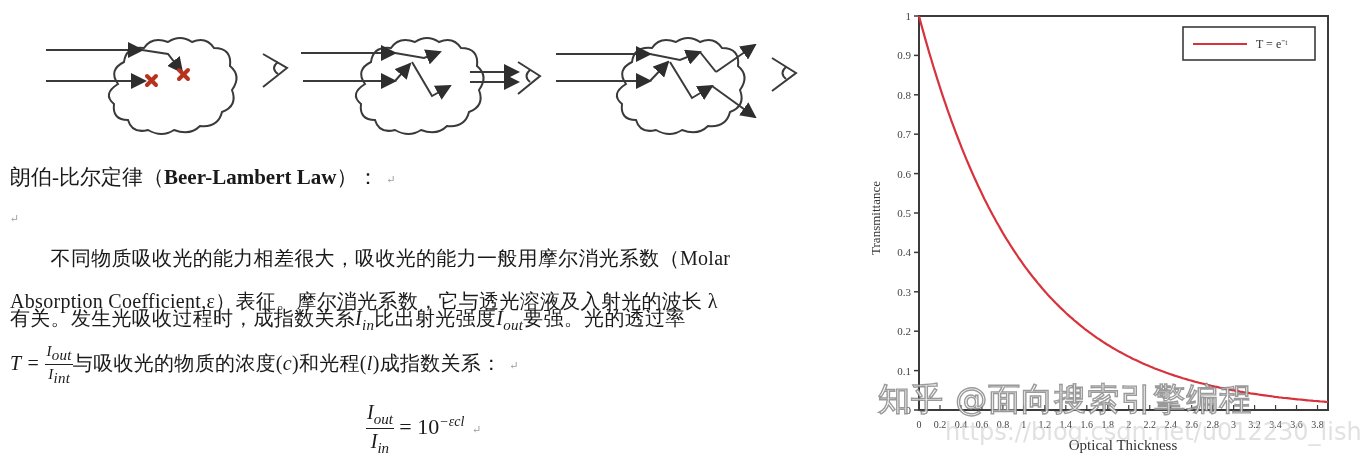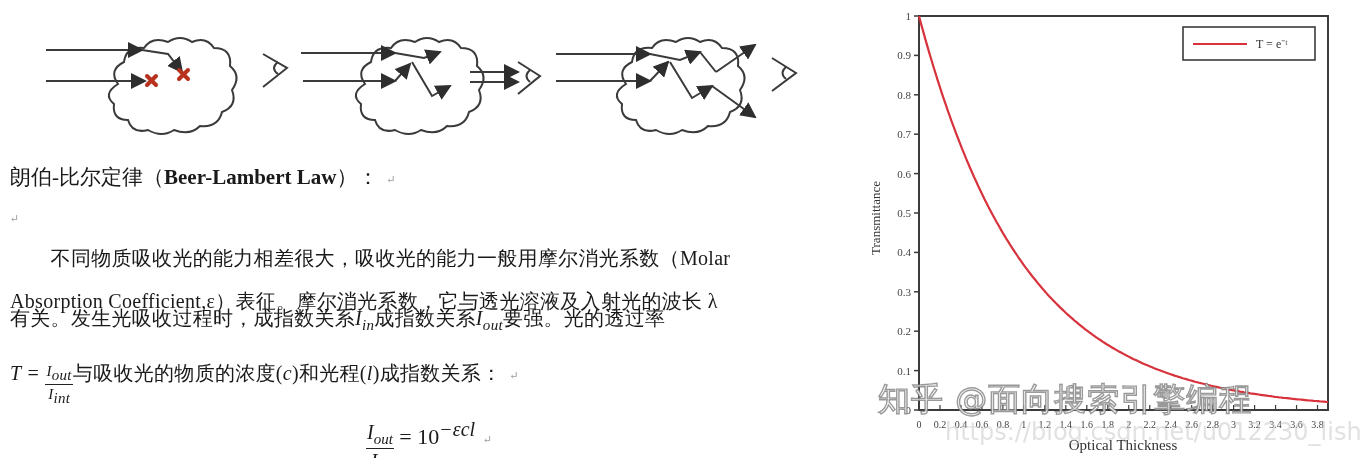--- a/index.html
+++ b/index.html
@@ -6,21 +6,21 @@
   body{width:1361px;height:458px;position:relative;overflow:hidden;font-family:"Liberation Serif","DejaVu Serif",serif;color:#1a1a1a;}
   .abs{position:absolute;}
   #diagram{left:0;top:0;width:860px;height:140px;}
   .heading{left:10px;top:163px;font-size:21px;white-space:nowrap;}
   .heading b{font-weight:bold;text-align:right;}
   .pilcrow{color:#999;font-size:11px;margin-left:8px;vertical-align:middle;}
   .line{left:10px;font-size:20px;white-space:nowrap;letter-spacing:0.3px;}
   .it{font-style:italic;}
   sub{font-size:15px;font-style:italic;}
   .frac{display:inline-block;vertical-align:middle;text-align:center;font-style:italic;line-height:1;}
-  .frac .num{display:block;font-size:15px;border-bottom:1px solid #222;padding:0 1px 1px;margin-top:20px;}
+  .frac .num{display:block;font-size:15px;border-bottom:1px solid #222;padding:0 1px 1px;}
   .frac .den{display:block;font-size:15px;padding-top:2px;}
   .bigfrac .num,.bigfrac .den{font-size:20px;}
   #chart{left:862px;top:0;width:499px;height:458px;}
   .watermark{font-family:"DejaVu Sans","Liberation Sans",sans-serif;white-space:nowrap;pointer-events:none;}
   .wm1{left:878px;top:378px;font-size:32px;color:rgba(255,255,255,0.85);-webkit-text-stroke:1.4px rgba(120,120,120,0.75);letter-spacing:1px;}
   .wm2{left:945px;top:418px;font-size:24px;color:rgba(200,200,200,0.55);}
 </style>
 </head>
 <body>
 
@@ -85,29 +85,29 @@
 
 <div class="abs heading">
   <span>朗伯-比尔定律（</span><b>Beer-Lambert Law</b><span>）：</span><span class="pilcrow">↵</span>
 </div>
 
 <div class="abs" style="left:10px;top:212px;font-size:11px;color:#999;">↵</div>
 
 <div class="abs line" style="top:245px;text-align:center;">　　不同物质吸收光的能力相差很大，吸收光的能力一般用摩尔消光系数（Molar</div>
 <div class="abs line" style="top:288px;">Absorption Coefficient,ε）表征。摩尔消光系数，它与透光溶液及入射光的波长 λ</div>
 <div class="abs line" style="top:305px;">
-  <span>有关。发生光吸收过程时，成指数关系</span><span class="it">I</span><sub>in</sub><span>成指数关系</span><span class="it">I</span><sub>out</sub><span>要强。光的透过率</span>
+  <span>有关。发生光吸收过程时，成指数关系</span><span class="it">I</span><sub>in</sub><span>比出射光强度</span><span class="it">I</span><sub>out</sub><span>要强。光的透过率</span>
 </div>
 <div class="abs line" style="top:344px;">
   <span class="it">T = </span><span class="frac"><span class="num"><span>I</span><sub>out</sub></span><span class="den"><span>I</span><sub>int</sub></span></span><span>与吸收光的物质的浓度(</span><span class="it">c</span><span>)和光程(</span><span class="it">l</span><span>)成指数关系：</span><span class="pilcrow">↵</span>
 </div>
 
 <div class="abs" style="left:366px;top:402px;font-size:22px;white-space:nowrap;">
   <span class="frac bigfrac"><span class="num"><span>I</span><sub>out</sub></span><span class="den"><span>I</span><sub>in</sub></span></span>
-  <span>= 10</span><sup class="it" style="font-size:20px;">−εcl</sup><span class="pilcrow">↵</span>
+  <span>= 10</span><sup class="it" style="font-size:14px;">−εcl</sup><span class="pilcrow">↵</span>
 </div>
 
 <svg id="chart" class="abs" viewBox="862 0 499 458" xmlns="http://www.w3.org/2000/svg">
   <rect x="919" y="16" width="409" height="394" fill="none" stroke="#3b3b3b" stroke-width="2"></rect>
   <g id="yticks" font-family="Liberation Serif, serif" font-size="11" fill="#444" text-anchor="end">
       <line x1="914" x2="919" y1="410" y2="410" stroke="#3b3b3b" stroke-width="1.5"></line>
       <text x="911" y="414">0</text>
       <line x1="914" x2="919" y1="370.6" y2="370.6" stroke="#3b3b3b" stroke-width="1.5"></line>
       <text x="911" y="374.6">0.1</text>
       <line x1="914" x2="919" y1="331.2" y2="331.2" stroke="#3b3b3b" stroke-width="1.5"></line>

